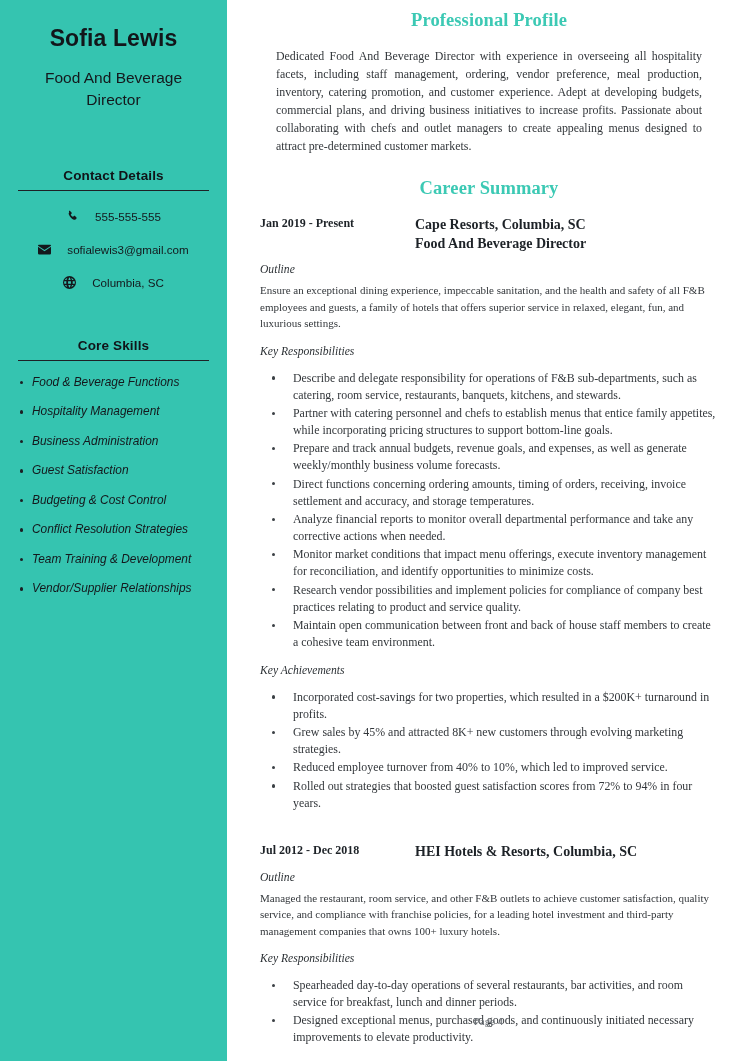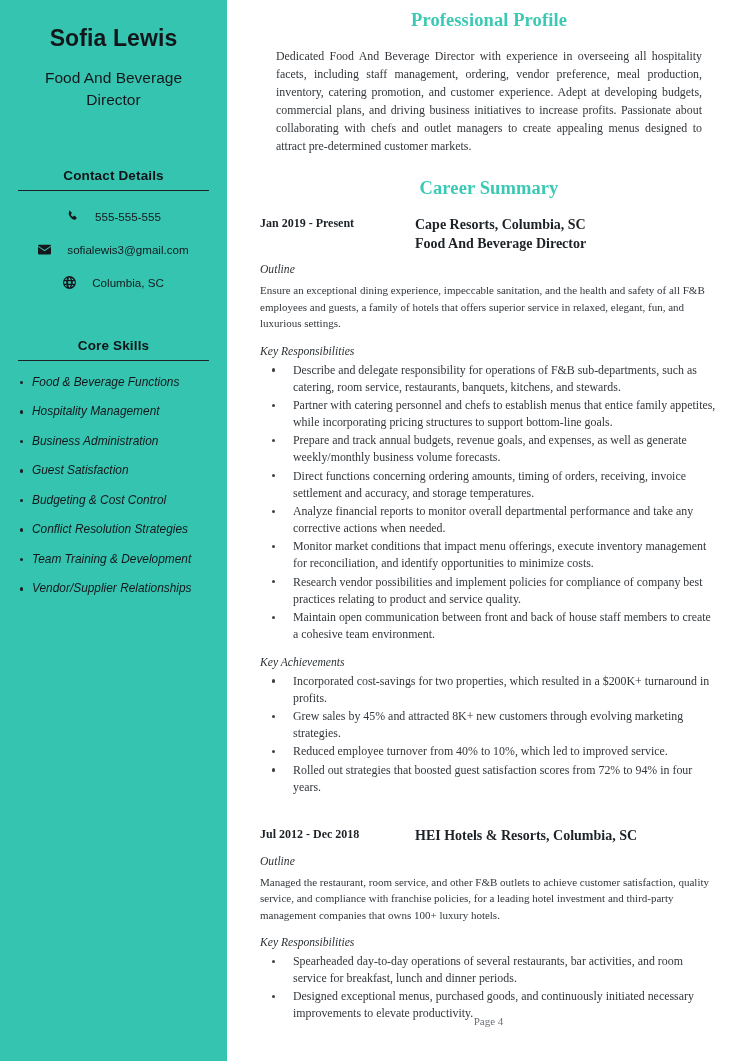--- a/index.html
+++ b/index.html
@@ -92,21 +92,21 @@
   }
   .sub-label {
     font-size: 11.6px; font-style: italic; color: #2c3135;
     margin: 0 0 6px 0;
   }
   .sub-label.tight { margin-bottom: 3px; }
   .outline-text {
     font-size: 11px; line-height: 1.5; color: #33373b;
     margin: 0 0 13px 0;
   }
-  .bullets { list-style: none; margin: 4px 0 13px 0; padding: 0; }
+  .bullets { list-style: none; margin: 12px 0 13px 0; padding: 0; }
   .bullets li {
     position: relative; font-size: 11.9px; line-height: 1.42;
     color: #33373b; padding-left: 33px; margin-bottom: 1.5px;
   }
   .bullets li::before {
     content: ""; position: absolute; left: 12px; top: 6.5px;
     width: 3.2px; height: 3.2px; border-radius: 50%; background: #3b4045;
   }
   .spacer-18 { height: 17px; }
 

